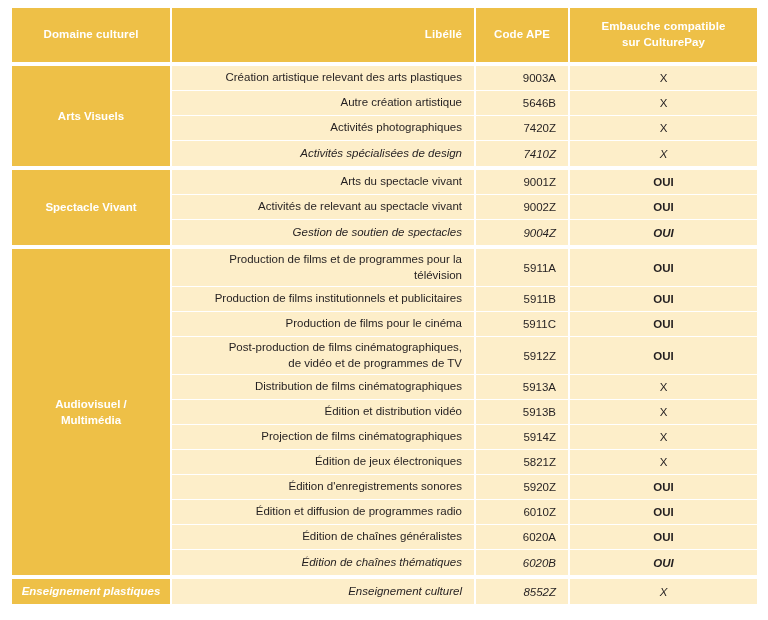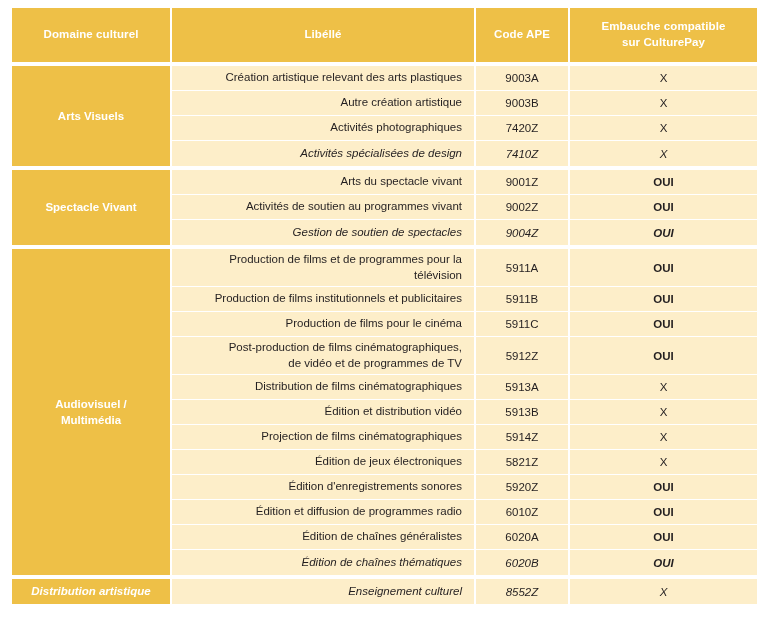--- a/index.html
+++ b/index.html
@@ -39,21 +39,21 @@
     font-weight: bold;
     font-size: 11.5px;
     line-height: 1.35;
     padding: 0 12px;
     height: 54px;
     vertical-align: middle;
     border-right: 2px solid #ffffff;
     letter-spacing: 0.1px;
   }
   thead th.h-domaine  { text-align: center; }
-  thead th.h-libelle  { text-align: center; margin-left: 46px; }
+  thead th.h-libelle  { text-align: right; margin-left: 46px; }
   thead th.h-code     { text-align: center; margin-left: 12px; }
   thead th.h-embauche { text-align: center; border-right: none; margin-left: 28px; }
 
   
   tr.spacer-row td {
     height: 4px;
     padding: 0;
     background: #ffffff;
     border: none;
   }
@@ -67,21 +67,21 @@
     vertical-align: middle;
     border-bottom: 1.5px solid #ffffff;
     border-right: 2px solid #ffffff;
   }
 
   td.cell-libelle {
     text-align: right;
     line-height: 1.35;
   }
   td.cell-code {
-    text-align: center;
+    text-align: right;
   }
   td.cell-embauche {
     text-align: center;
     border-right: none;
   }
   td.cell-embauche.is-oui {
     font-weight: bold;
     margin-left: 44px;
   }
 
@@ -147,21 +147,21 @@
       </tr>
 
       <tr class="r1">
         <td class="cell-domaine" rowspan="4">Arts Visuels</td>
         <td class="cell-libelle">Création artistique relevant des arts plastiques</td>
         <td class="cell-code">9003A</td>
         <td class="cell-embauche">X</td>
       </tr>
       <tr class="r1">
         <td class="cell-libelle">Autre création artistique</td>
-        <td class="cell-code">9003B</td>
+        <td class="cell-code">5646B</td>
         <td class="cell-embauche">X</td>
       </tr>
       <tr class="r1">
         <td class="cell-libelle">Activités photographiques</td>
         <td class="cell-code">7420Z</td>
         <td class="cell-embauche">X</td>
       </tr>
       <tr class="r1 last-row">
         <td class="cell-libelle">Activités spécialisées de design</td>
         <td class="cell-code">7410Z</td>
@@ -175,21 +175,21 @@
         <td></td>
       </tr>
 
       <tr class="r1">
         <td class="cell-domaine" rowspan="3">Spectacle Vivant</td>
         <td class="cell-libelle">Arts du spectacle vivant</td>
         <td class="cell-code">9001Z</td>
         <td class="cell-embauche is-oui">OUI</td>
       </tr>
       <tr class="r1">
-        <td class="cell-libelle">Activités de soutien au programmes vivant</td>
+        <td class="cell-libelle">Activités de relevant au spectacle vivant</td>
         <td class="cell-code">9002Z</td>
         <td class="cell-embauche is-oui">OUI</td>
       </tr>
       <tr class="r1 last-row">
         <td class="cell-libelle">Gestion de soutien de spectacles</td>
         <td class="cell-code">9004Z</td>
         <td class="cell-embauche is-oui">OUI</td>
       </tr>
 
       <tr class="group-gap">
@@ -271,21 +271,21 @@
       </tr>
 
       <tr class="group-gap">
         <td></td>
         <td></td>
         <td></td>
         <td></td>
       </tr>
 
       <tr class="r1 last-row">
-        <td class="cell-domaine" rowspan="1">Distribution artistique</td>
+        <td class="cell-domaine" rowspan="1">Enseignement plastiques</td>
         <td class="cell-libelle">Enseignement culturel</td>
         <td class="cell-code">8552Z</td>
         <td class="cell-embauche">X</td>
       </tr>
 
     </tbody>
   </table>
 </div>
 
 </body></html>

